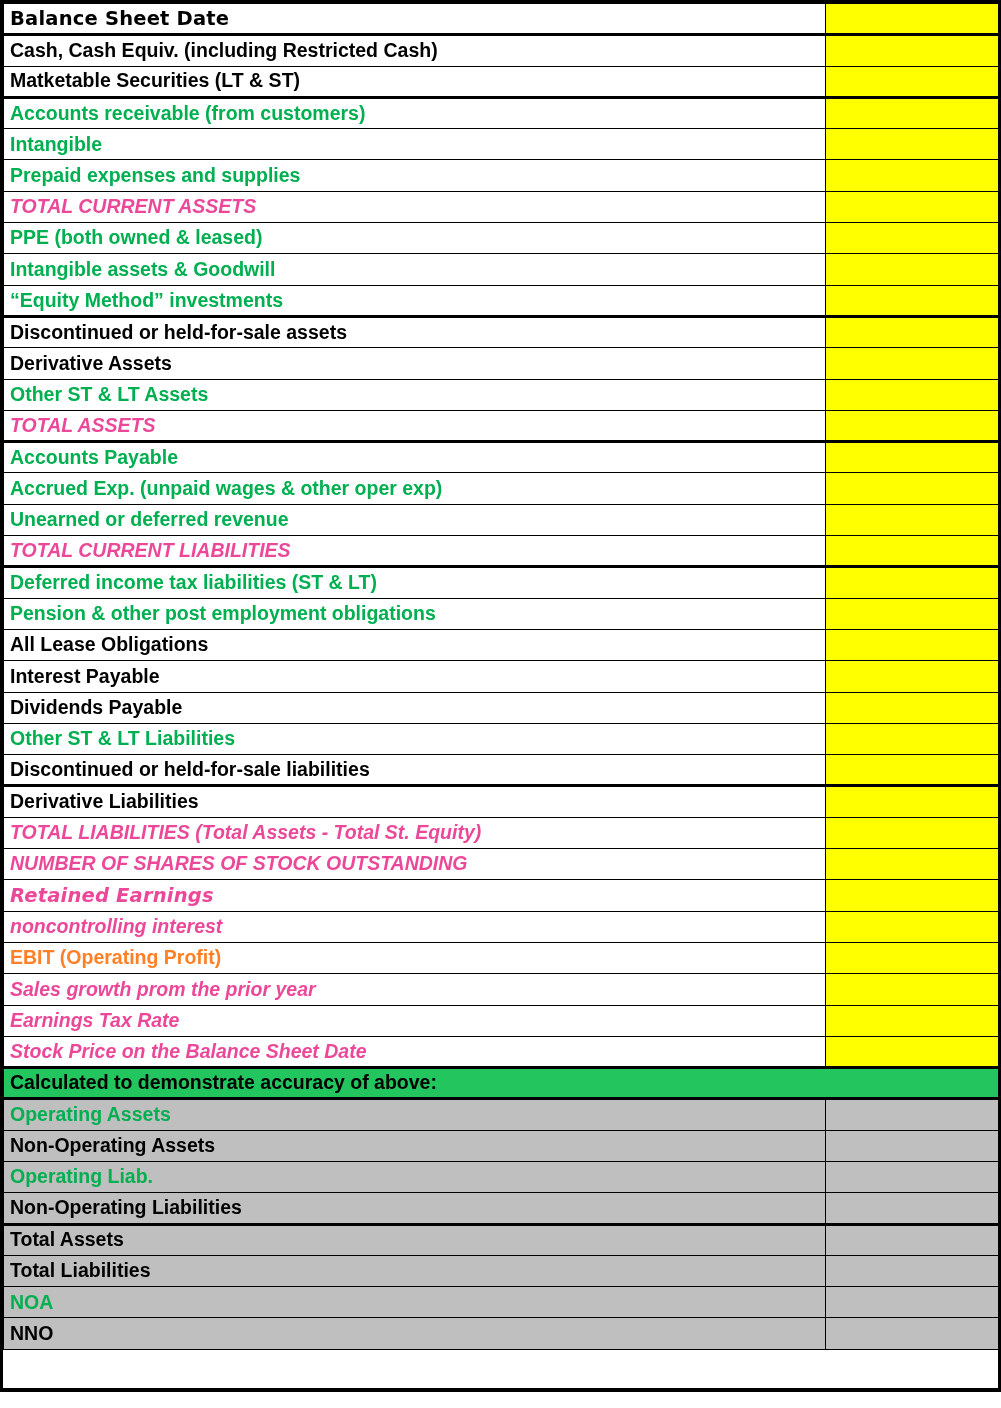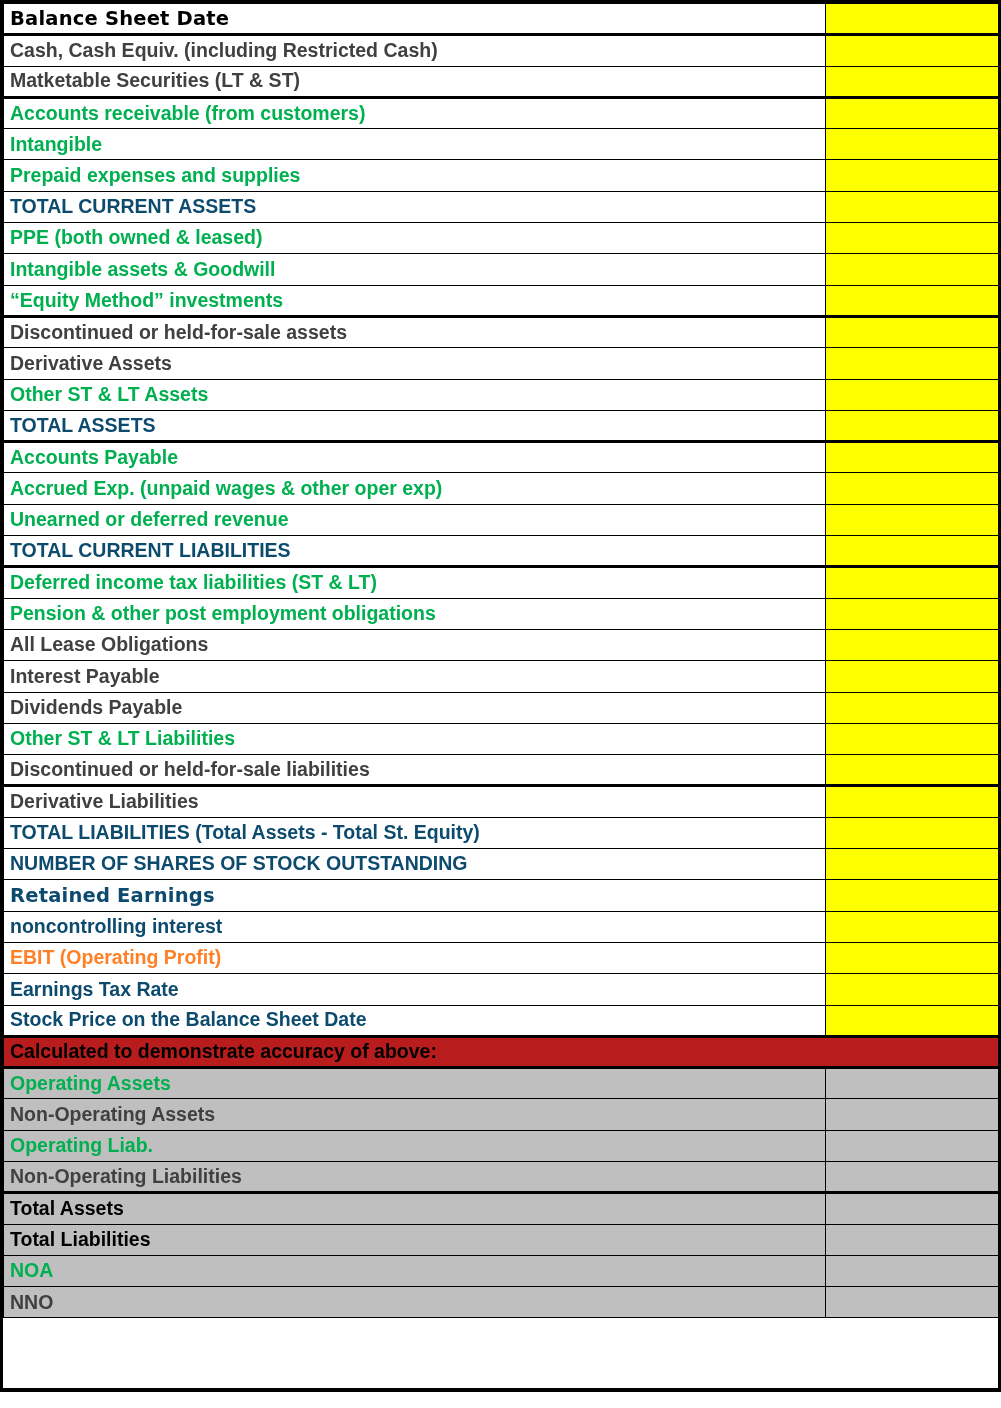--- a/index.html
+++ b/index.html
@@ -49,30 +49,30 @@
   td.value{
     border-right:none;
     background:#FFFF00;
   }
   td.value.gray{background:#BFBFBF;}
   td.label.gray{background:#BFBFBF;}
 
   
   td.fullwidth{
     border-left:none;border-right:none;
-    background:#b91c1c;
+    background:#22c55e;
   }
 
   
   tr.thick > td{border-bottom:3px solid #000;}
 
   
-  .clr-red{color:#404040;}
+  .clr-red{color:#000000;}
   .clr-green{color:#00B050;}
-  .clr-blue{color:#0c4a6e;}
+  .clr-blue{color:#ec4899;font-style:italic;}
   .clr-orange{color:#FF8026;}
   .clr-black{color:#000000;}
 
   .wt-regular{font-weight:normal;}
   .font-geo{
     font-family:"DejaVu Sans", sans-serif;
     font-weight:normal;
     letter-spacing:0.2px;
   }
   .font-geo.bold-geo{font-weight:bold;}
@@ -205,20 +205,24 @@
         </tr>
         <tr>
           <td class="label clr-blue ">noncontrolling interest</td>
           <td class="value"></td>
         </tr>
         <tr>
           <td class="label clr-orange ">EBIT (Operating Profit)</td>
           <td class="value"></td>
         </tr>
         <tr>
+          <td class="label clr-blue ">Sales growth prom the prior year</td>
+          <td class="value"></td>
+        </tr>
+        <tr>
           <td class="label clr-blue ">Earnings Tax Rate</td>
           <td class="value"></td>
         </tr>
         <tr class="thick">
           <td class="label clr-blue ">Stock Price on the Balance Sheet Date</td>
           <td class="value"></td>
         </tr>
         <tr class="thick">
           <td colspan="2" class="fullwidth clr-black">Calculated to demonstrate accuracy of above:</td>
         </tr>

